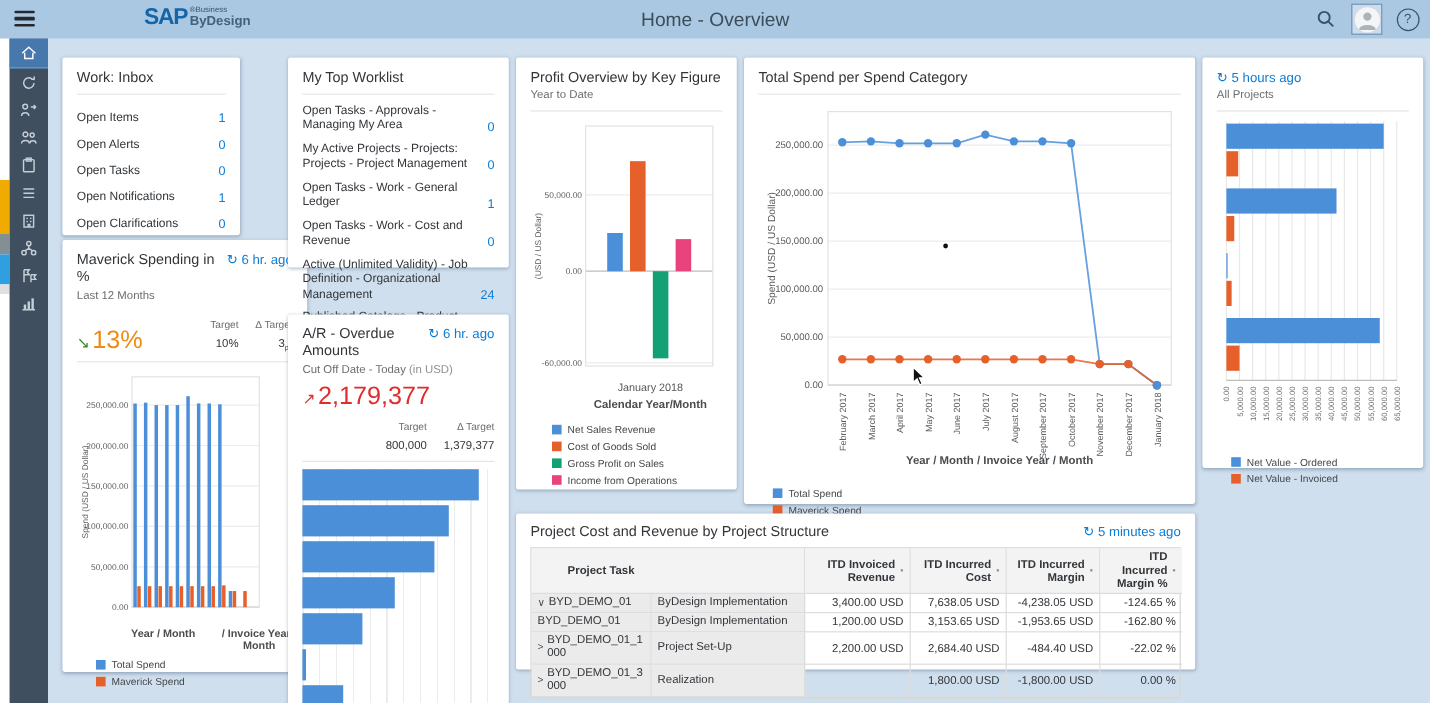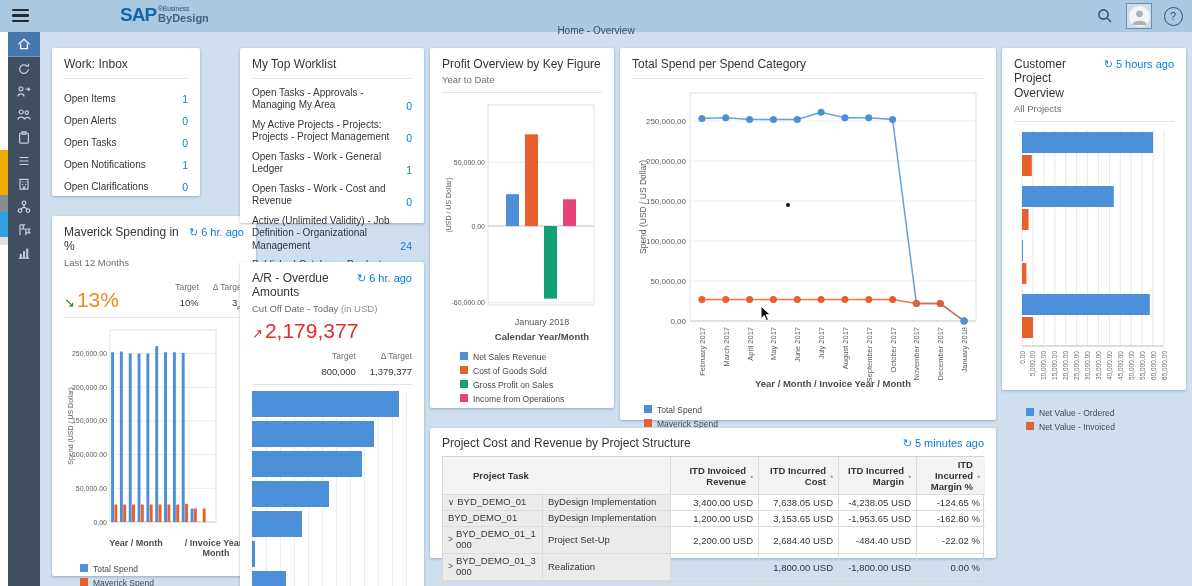--- a/index.html
+++ b/index.html
@@ -7,39 +7,39 @@
 
   
   #topbar{position:absolute;left:0;top:0;width:1192px;height:32px;background:#abc8e3;z-index:30;}
   #hamburger{position:absolute;left:12px;top:9px;width:17px;height:13px;display:flex;flex-direction:column;justify-content:space-between;cursor:pointer;}
   #hamburger span{display:block;height:2.4px;background:#25292e;border-radius:1px;}
   #logo{position:absolute;left:120px;top:4px;display:flex;align-items:flex-start;}
   #logo .sap{font-size:19px;font-weight:bold;color:#1565a7;letter-spacing:-1px;line-height:22px;}
   #logo .sub{margin-left:2px;line-height:1;}
   #logo .sub .reg{font-size:6.5px;color:#33536e;display:block;margin-top:2px;}
   #logo .sub .byd{font-size:11px;font-weight:bold;color:#41617c;display:block;margin-top:0px;}
-  #tb-title{position:absolute;left:50%;top:9px;transform:translateX(-50%);font-size:10px;color:#3d4c59;margin-top:16px;}
+  #tb-title{position:absolute;left:50%;top:9px;transform:translateX(-50%);font-size:16px;color:#3d4c59;}
   #tb-right{position:absolute;right:8px;top:0;height:32px;display:flex;align-items:center;gap:10px;}
   .tb-ic{width:22px;height:22px;display:flex;align-items:center;justify-content:center;cursor:pointer;}
   #avatar-wrap{width:24px;height:24px;border:1px solid #6f8fb0;background:#cddcec;display:flex;align-items:center;justify-content:center;}
   #avatar{width:21px;height:21px;border-radius:50%;background:#f4f5f6;overflow:hidden;display:flex;align-items:center;justify-content:center;}
   #help-ic{width:17px;height:17px;border-radius:50%;border:1.4px solid #33536e;color:#33536e;font-size:11px;display:flex;align-items:center;justify-content:center;}
 
   
   #strip{position:absolute;left:0;top:32px;width:8px;height:554px;background:#fff;z-index:20;}
   #strip .seg{position:absolute;left:0;width:8px;}
   #sidebar{position:absolute;left:8px;top:32px;width:32px;height:554px;background:#3f4f5f;z-index:20;}
   .nav-item{width:32px;height:23px;display:flex;align-items:center;justify-content:center;cursor:pointer;}
   .nav-item.active{background:#4677ad;border-bottom:1px solid #6f9cc6;height:24px;}
   .nav-item svg{display:block;}
 
   
   .card{position:absolute;background:#fff;border-radius:2px;box-shadow:0 1px 3px rgba(70,95,120,.4);}
   #card-inbox   {left:52px;  top:48px;  width:148px; height:148px;}
-  #card-maverick{left:52px;  top:200px; width:204px; height:360px;margin-top:16px;}
+  #card-maverick{left:52px;  top:200px; width:204px; height:360px;}
   #card-worklist{left:240px; top:48px;  width:184px; height:175px;}
   #card-ar      {left:240px; top:262px; width:184px; height:334px;}
   #card-profit  {left:430px; top:48px;  width:184px; height:360px;}
   #card-spend   {left:620px; top:48px;  width:376px; height:372px;}
   #card-project {left:1002px;top:48px;  width:184px; height:342px;}
   #card-table   {left:430px; top:428px; width:566px; height:130px;}
 
   .chead{padding:9px 12px 0 12px;}
   .chead-row{display:flex;justify-content:space-between;align-items:flex-start;}
   .c-title{font-size:12px;color:#32363a;line-height:1.2;}
@@ -66,21 +66,21 @@
   .tgt-block{display:flex;gap:14px;text-align:right;}
   .tgt-lab{font-size:8.5px;color:#6a6d70;}
   .tgt-val{font-size:9.5px;color:#32363a;margin-top:3px;}
   .tgt-val sub{font-size:6px;}
 
   
   .chart-wrap{padding:4px 12px 0 12px;}
   .xlab2{display:flex;padding-left:44px;font-size:9px;font-weight:bold;color:#4a4d50;}
   .xlab2 span{flex:1;text-align:center;line-height:1.15;}
   .lg{padding:6px 0 0 28px;}
-  .lg-row{display:flex;margin-bottom:4px;}
+  .lg-row{display:flex;align-items:center;margin-bottom:4px;}
   .lg-sw{width:8px;height:8px;margin-right:5px;flex:none;}
   .lg-lb{font-size:8.5px;color:#45484b;}
 
   
   #ar-chart{margin:6px 12px 0 12px;height:220px;position:relative;
     background-image:repeating-linear-gradient(to right,#ececec 0 1px,transparent 1px 14px);}
   .ar-bar{height:26px;margin-bottom:4px;background:#4b8fd8;cursor:pointer;}
 
   .cat-label{font-size:9px;color:#55585b;text-align:center;padding-left:40px;margin-top:2px;}
   .axis-title{font-size:9.5px;font-weight:bold;color:#4a4d50;text-align:center;padding-left:40px;margin-top:4px;}
@@ -498,21 +498,20 @@
         <div class="lg-row">
           <span class="lg-sw" style="background: rgb(229, 96, 42);"></span>
           <span class="lg-lb">Maverick Spend</span>
         </div>
       </div>
   </div>
 
   <div class="card" id="card-project">
     <div class="chead">
       <div class="chead-row">
-        <span class="c-title">Customer Project Overview</span>
         <span class="refresh">↻ 5 hours ago</span>
       </div>
       <div class="subtitle">All Projects</div>
       <div class="divider"></div>
     </div>
     <div class="chart-wrap" id="project-chart"><svg width="160" height="272" viewBox="0 0 160 272">
           <line x1="8" y1="4" x2="8" y2="220" stroke="#e8e8e8" stroke-width="1"></line>
           <text x="10.5" y="225" text-anchor="end" font-size="6.5" fill="#6a6d70" transform="rotate(-90 10.5 225)">0.00</text>
           <line x1="18.923076923076923" y1="4" x2="18.923076923076923" y2="220" stroke="#e8e8e8" stroke-width="1"></line>
           <text x="21.423076923076923" y="225" text-anchor="end" font-size="6.5" fill="#6a6d70" transform="rotate(-90 21.423076923076923 225)">5,000.00</text>

